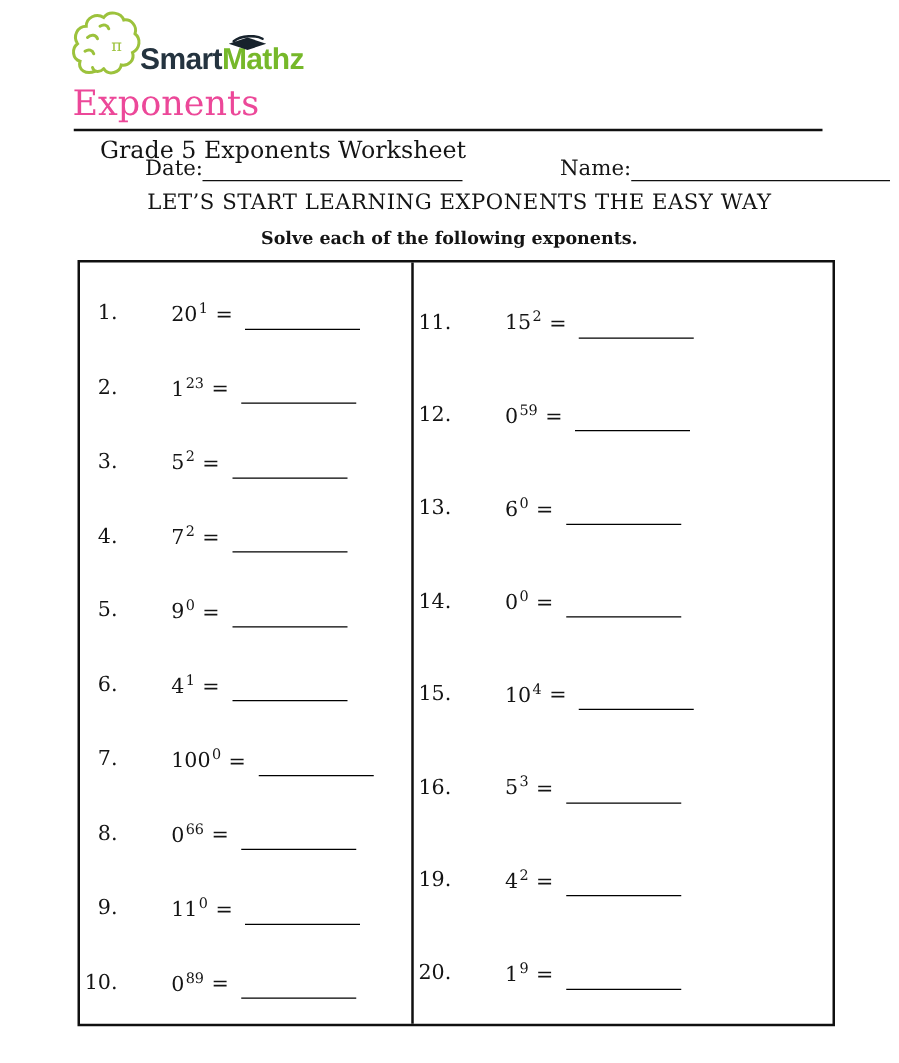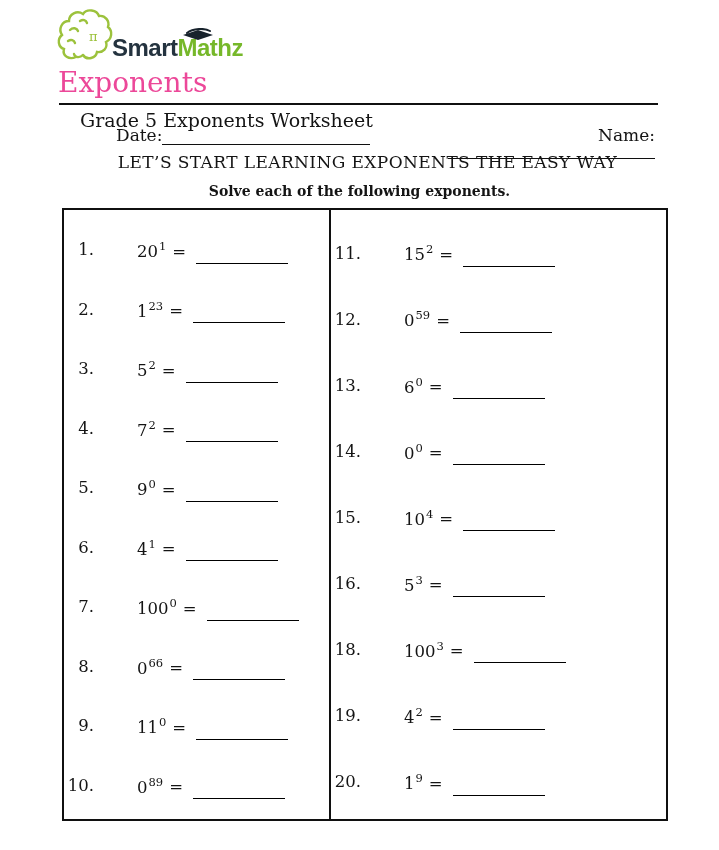--- a/index.html
+++ b/index.html
@@ -14,21 +14,21 @@
     font-size:24px;letter-spacing:-0.5px;line-height:1;padding-bottom:2px;}
   .logo-smart{color:#24333f;}
   .logo-mathz{color:#76b82a;position:relative;display:inline-block;}
   .cap{position:absolute;left:5px;top:-8px;width:30px;height:13px;}
   
   .doc-title{position:absolute;left:58px;top:66px;font-size:28px;color:#ec4899;}
   .top-rule{position:absolute;left:59px;top:103px;width:599px;border-top:2px solid #101010;}
   .grade-label{position:absolute;left:80px;top:109px;font-size:19px;}
   .field-row{position:absolute;top:125px;font-size:17px;display:flex;align-items:flex-end;margin-left:36px;}
   .date-row{left:80px;}
-  .name-row{left:412px;flex-direction:column;}
+  .name-row{left:412px;}
   .write-line{display:inline-block;border-bottom:1.4px solid #101010;height:13px;}
   .date-line{width:208px;}
   .name-line{width:207px;}
   .main-heading{position:absolute;left:16px;right:0;top:152px;text-align:center;
     font-size:17px;letter-spacing:0.4px;}
   .instructions{position:absolute;left:0;right:0;top:183px;text-align:center;
     font-size:14px;font-weight:bold;}
   
   .ptable{position:absolute;left:62px;top:208px;width:606px;height:613px;
     border:2px solid #101010;box-sizing:border-box;display:flex;}
@@ -144,24 +144,20 @@
       </div>
     <div class="problem-row">
         <span class="pnum">15.</span>
         <span class="pexpr"><span>10</span><sup>4</sup><span class="eq">=</span><span class="blank"></span></span>
       </div>
     <div class="problem-row">
         <span class="pnum">16.</span>
         <span class="pexpr"><span>5</span><sup>3</sup><span class="eq">=</span><span class="blank"></span></span>
       </div>
     <div class="problem-row">
-        <span class="pnum">18.</span>
-        <span class="pexpr"><span>100</span><sup>3</sup><span class="eq">=</span><span class="blank"></span></span>
-      </div>
-    <div class="problem-row">
         <span class="pnum">19.</span>
         <span class="pexpr"><span>4</span><sup>2</sup><span class="eq">=</span><span class="blank"></span></span>
       </div>
     <div class="problem-row">
         <span class="pnum">20.</span>
         <span class="pexpr"><span>1</span><sup>9</sup><span class="eq">=</span><span class="blank"></span></span>
       </div>
   </div>
 
 </div>

